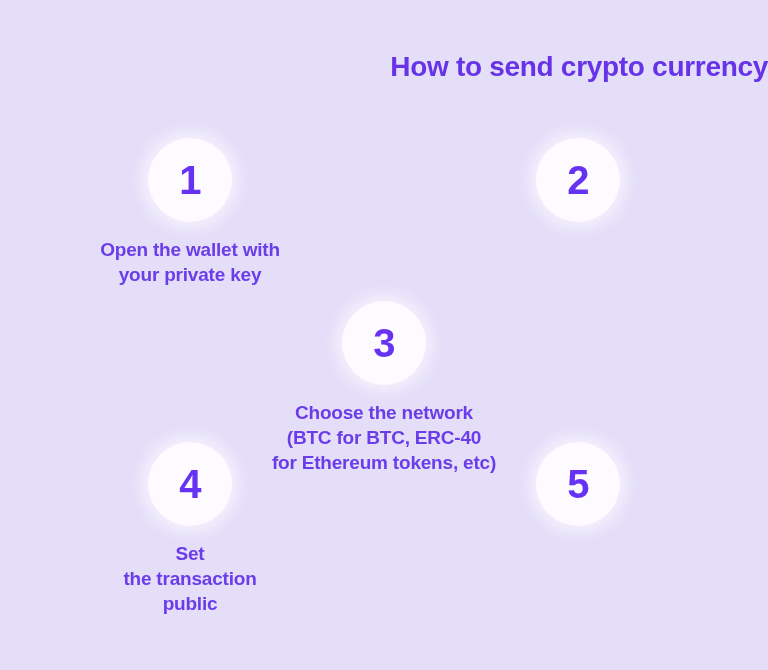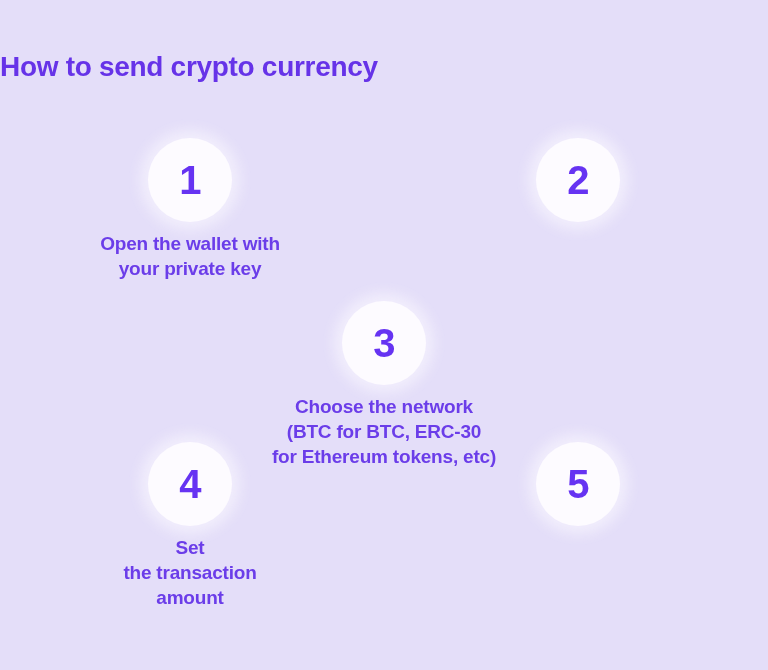--- a/index.html
+++ b/index.html
@@ -17,21 +17,21 @@
     position: relative;
     width: 768px;
     height: 670px;
     background: #e4def9;
   }
   #page-title {
     position: absolute;
     left: 0;
     top: 50px;
     width: 768px;
-    text-align: left;
+    text-align: right;
     font-size: 28px;
     font-weight: bold;
     color: #6633e8;
     letter-spacing: -0.3px;
     line-height: 34px;
   }
   .step {
     position: absolute;
     width: 300px;
     margin-left: -150px;
@@ -49,21 +49,21 @@
     justify-content: center;
   }
   .step-number {
     font-size: 40px;
     font-weight: bold;
     color: #6633f2;
     line-height: 40px;
     letter-spacing: -0.5px;
   }
   .step-label {
-    margin-top: 9px;
+    margin-top: 15px;
     font-size: 19px;
     font-weight: bold;
     color: #6b3de9;
     line-height: 25px;
     letter-spacing: -0.2px;
     white-space: pre-line;
   }
   
   #step-1 { left: 190px; top: 138px; }
   #step-2 { left: 578px; top: 138px; }
@@ -90,31 +90,31 @@
     <div class="step-badge">
       <span class="step-number">2</span>
     </div>
   </div>
 
   <div class="step" id="step-3">
     <div class="step-badge">
       <span class="step-number">3</span>
     </div>
     <div class="step-label">Choose the network
-(BTC for BTC, ERC-30
+(BTC for BTC, ERC-40
 for Ethereum tokens, etc)</div>
   </div>
 
   <div class="step" id="step-4">
     <div class="step-badge">
       <span class="step-number">4</span>
     </div>
     <div class="step-label">Set
 the transaction
-amount</div>
+public</div>
   </div>
 
   <div class="step" id="step-5">
     <div class="step-badge">
       <span class="step-number">5</span>
     </div>
   </div>
 
 </div>
 

